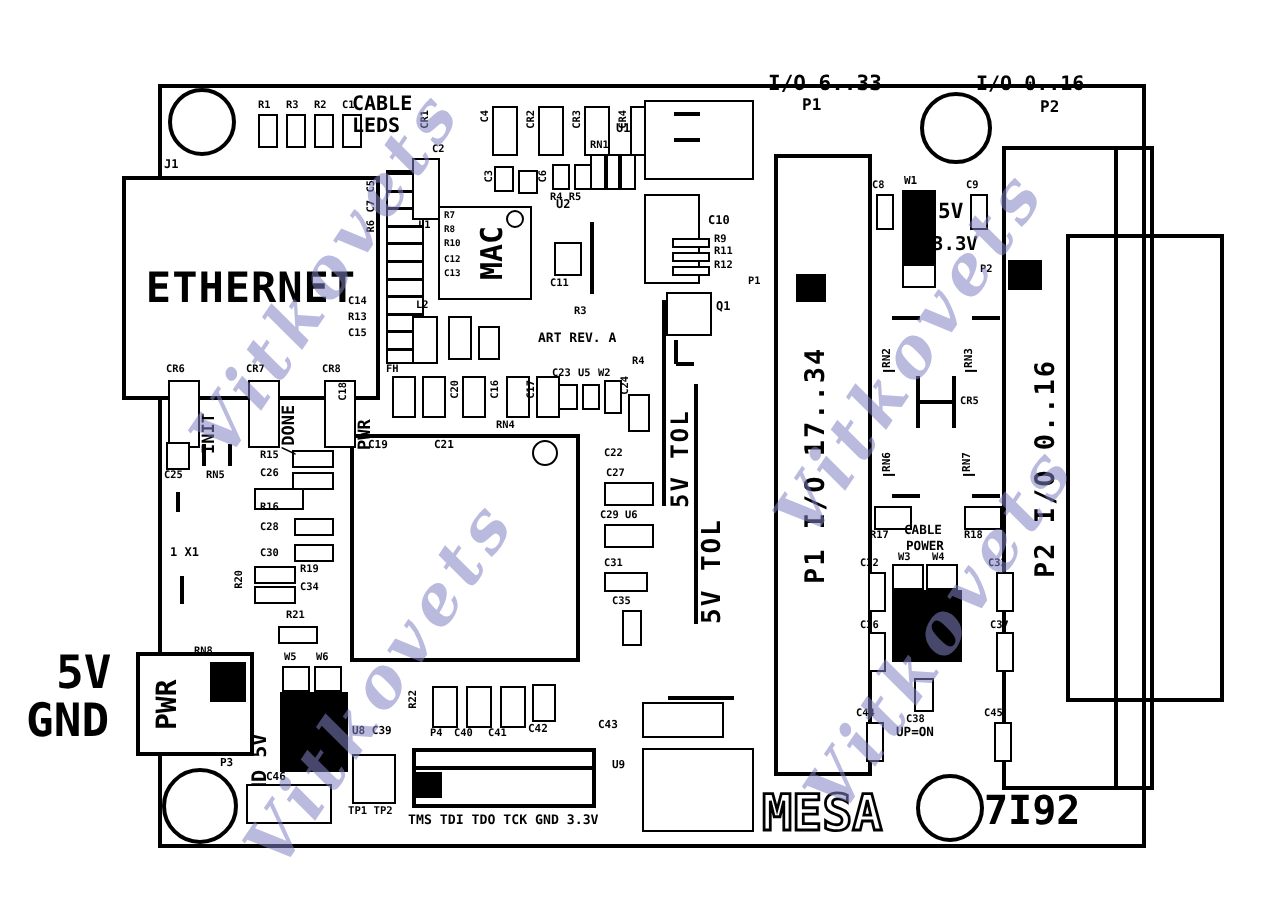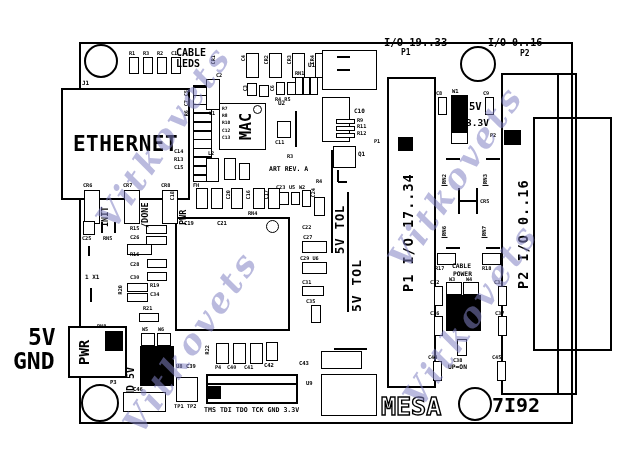--- a/index.html
+++ b/index.html
@@ -265,21 +265,21 @@
       <div class="abs lbl" style="left: 492px; top: 355px; font-size: 5.2px;">C45</div>
       <div class="abs lbl" style="left: 374px; top: 139px; font-size: 5.2px;">P1</div>
       <div class="abs lbl" style="left: 490px; top: 133px; font-size: 5.2px;">P2</div>
     </div>
 
   <div class="abs lbl" style="left:28px;top:326px;font-size:23px;">5V</div>
   <div class="abs lbl" style="left:13px;top:350px;font-size:23px;">GND</div>
 
   <div class="abs lbl" style="left:176px;top:47px;font-size:10px;line-height:1.1;">CABLE
 LEDS</div>
-  <div class="abs lbl" style="left:384px;top:37px;font-size:10.5px;">I/O 19..33</div>
+  <div class="abs lbl" style="left:384px;top:37px;font-size:10.5px;">I/O 6..33</div>
   <div class="abs lbl" style="left:401px;top:49px;font-size:8px;">P1</div>
   <div class="abs lbl" style="left:488px;top:38px;font-size:10px;">I/O 0..16</div>
   <div class="abs lbl" style="left:520px;top:50px;font-size:8px;">P2</div>
 
   <div class="abs lbl v" style="left:101px;top:189px;height:38px;font-size:8.5px;">INIT</div>
   <div class="abs lbl v" style="left:141px;top:184px;height:44px;font-size:8.5px;">/DONE</div>
   <div class="abs lbl v" style="left:179px;top:191px;height:34px;font-size:8.5px;">PWR</div>
 
   <div class="abs lbl v" style="left:334px;top:152px;height:102px;font-size:12px;letter-spacing:1px;">5V TOL</div>
   <div class="abs lbl v" style="left:350px;top:194px;height:118px;font-size:13px;letter-spacing:1px;">5V TOL</div>

